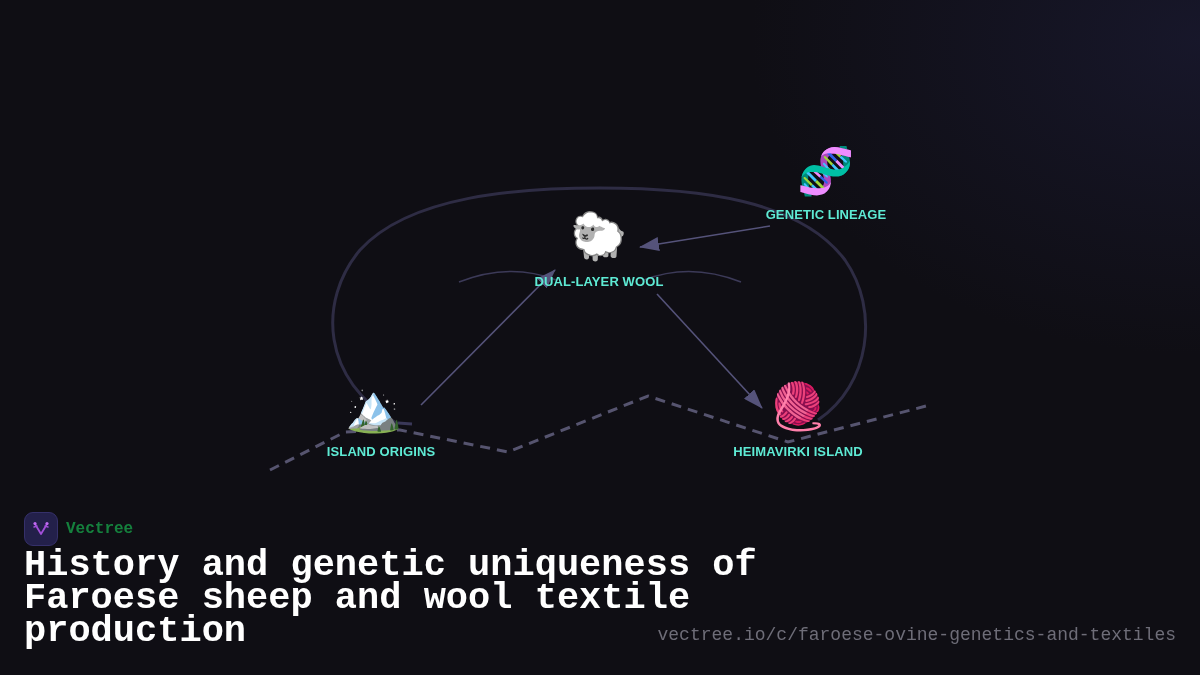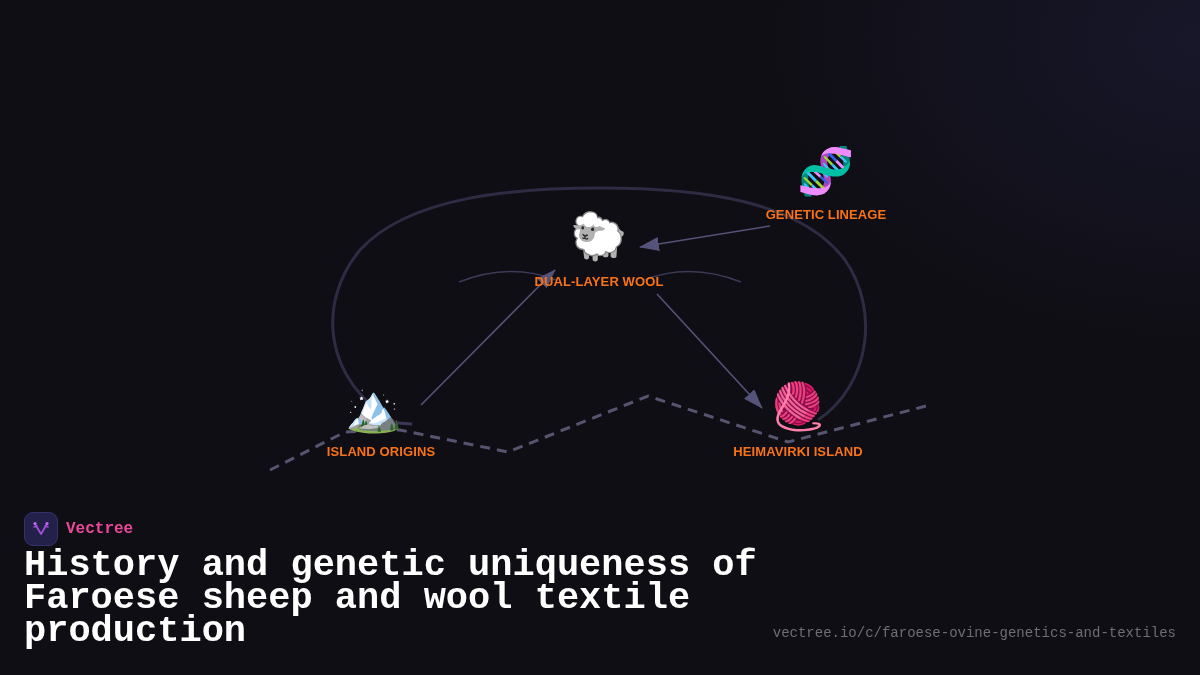--- a/index.html
+++ b/index.html
@@ -39,21 +39,21 @@
       font-size: 46px;
       line-height: 56px;
       height: 56px;
       font-family: "DejaVu Sans", sans-serif;
     }
     .node .label {
       display: block;
       font-family: "Liberation Sans", sans-serif;
       font-weight: bold;
       font-size: 13px;
-      color: #f97316;
+      color: #5eead4;
       letter-spacing: 0.1px;
       margin-top: 6px;
     }
     .brand {
       position: absolute;
       left: 24px;
       top: 512px;
       display: flex;
       align-items: center;
     }
@@ -66,41 +66,41 @@
       box-sizing: border-box;
       display: flex;
       align-items: center;
       justify-content: center;
     }
     .brand .name {
       margin-left: 8px;
       font-family: "Liberation Mono", monospace;
       font-weight: bold;
       font-size: 16px;
-      color: #ec4899;
+      color: #15803d;
     }
     .title {
       position: absolute;
       left: 24px;
       top: 549px;
       width: 760px;
       margin: 0;
       font-family: "Liberation Mono", monospace;
       font-weight: bold;
       font-size: 37px;
       line-height: 33px;
       color: #ffffff;
       letter-spacing: 0px;
     }
     .url {
       position: absolute;
       right: 24px;
       top: 625px;
       font-family: "Liberation Mono", monospace;
-      font-size: 14px;
+      font-size: 18px;
       color: #6e6d78;
     }
   </style>
 </head>
 <body>
 
 <div class="bg"></div>
 
 <svg class="diagram" viewBox="0 0 1200 675">
   <defs>

